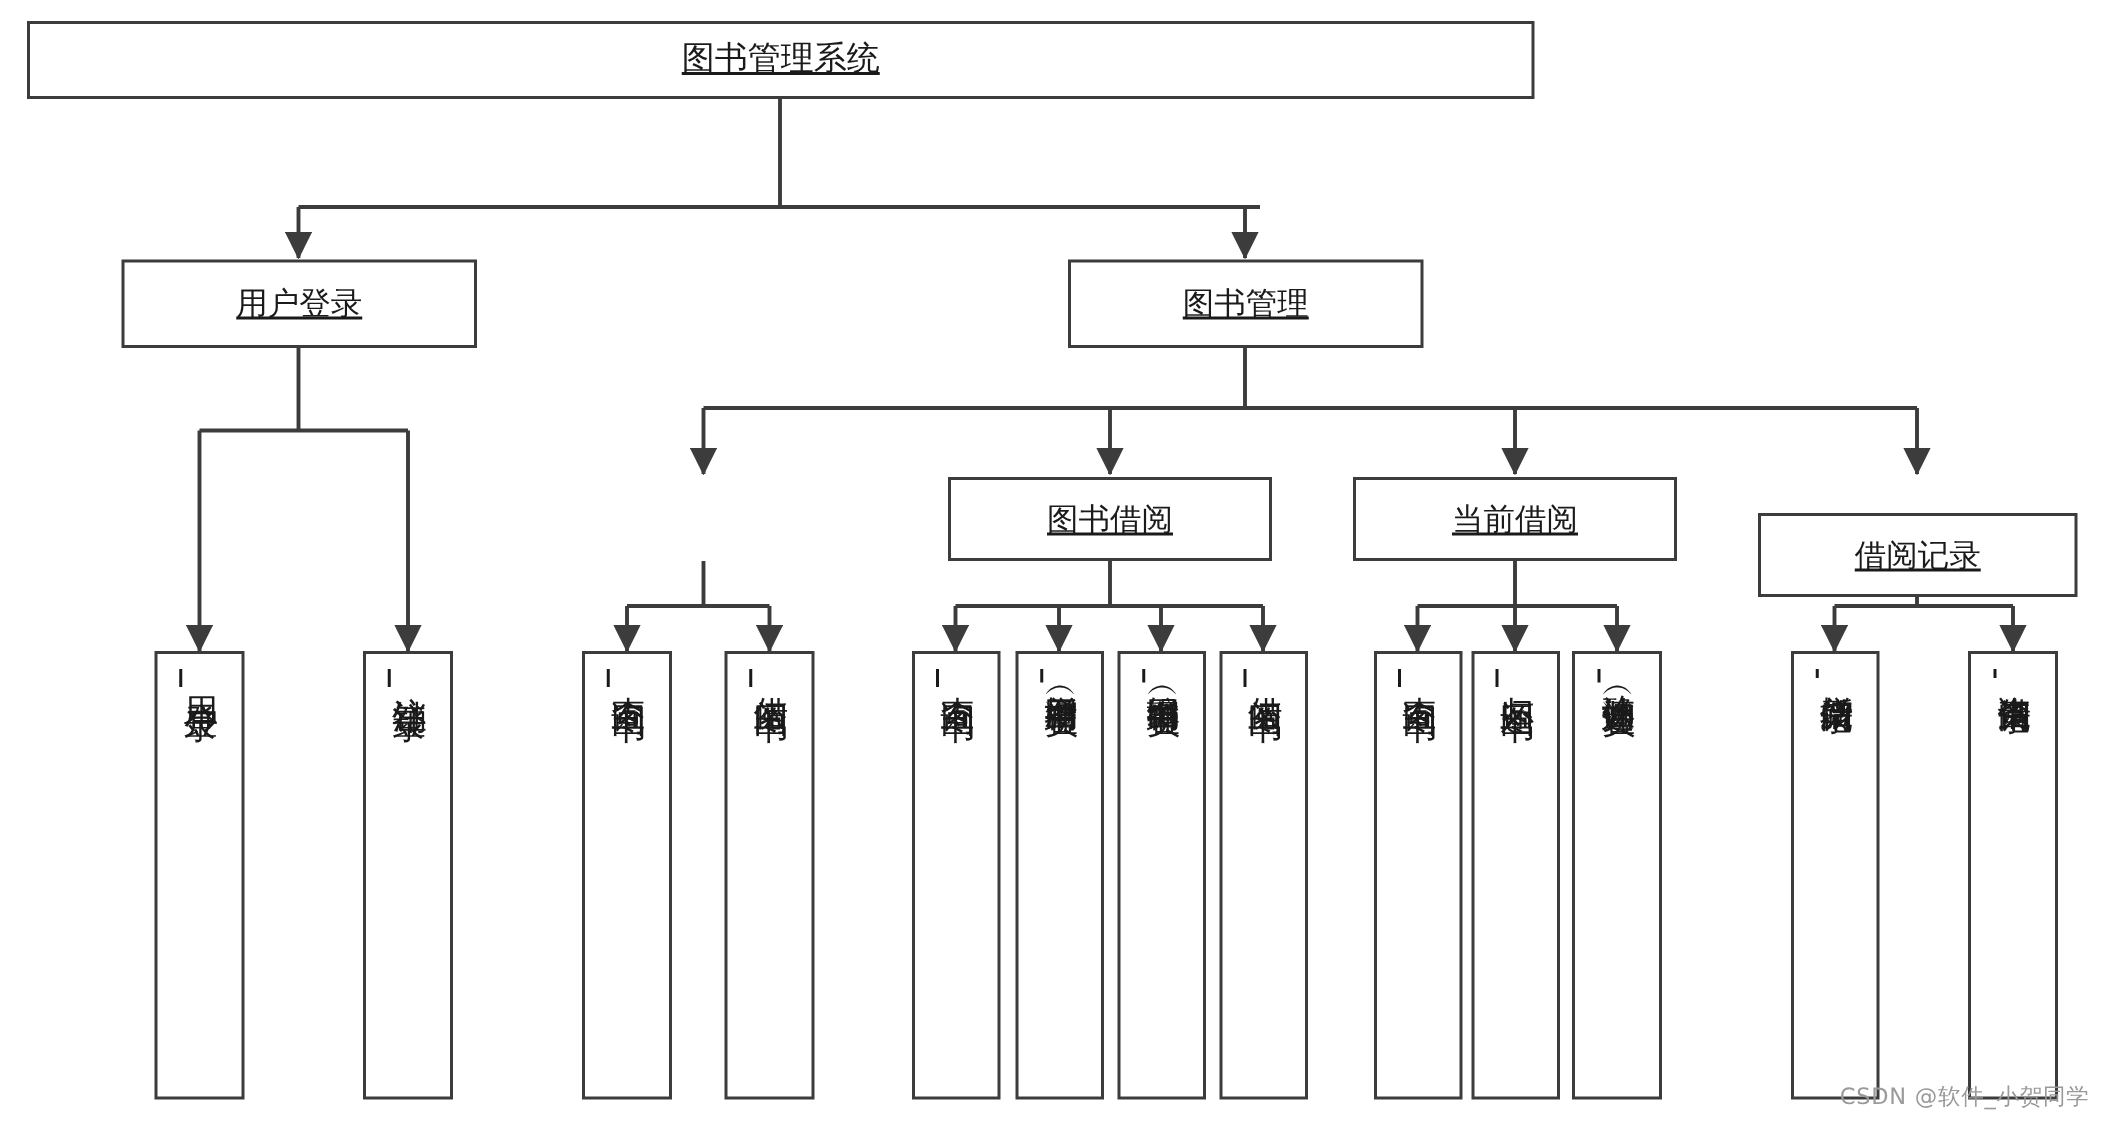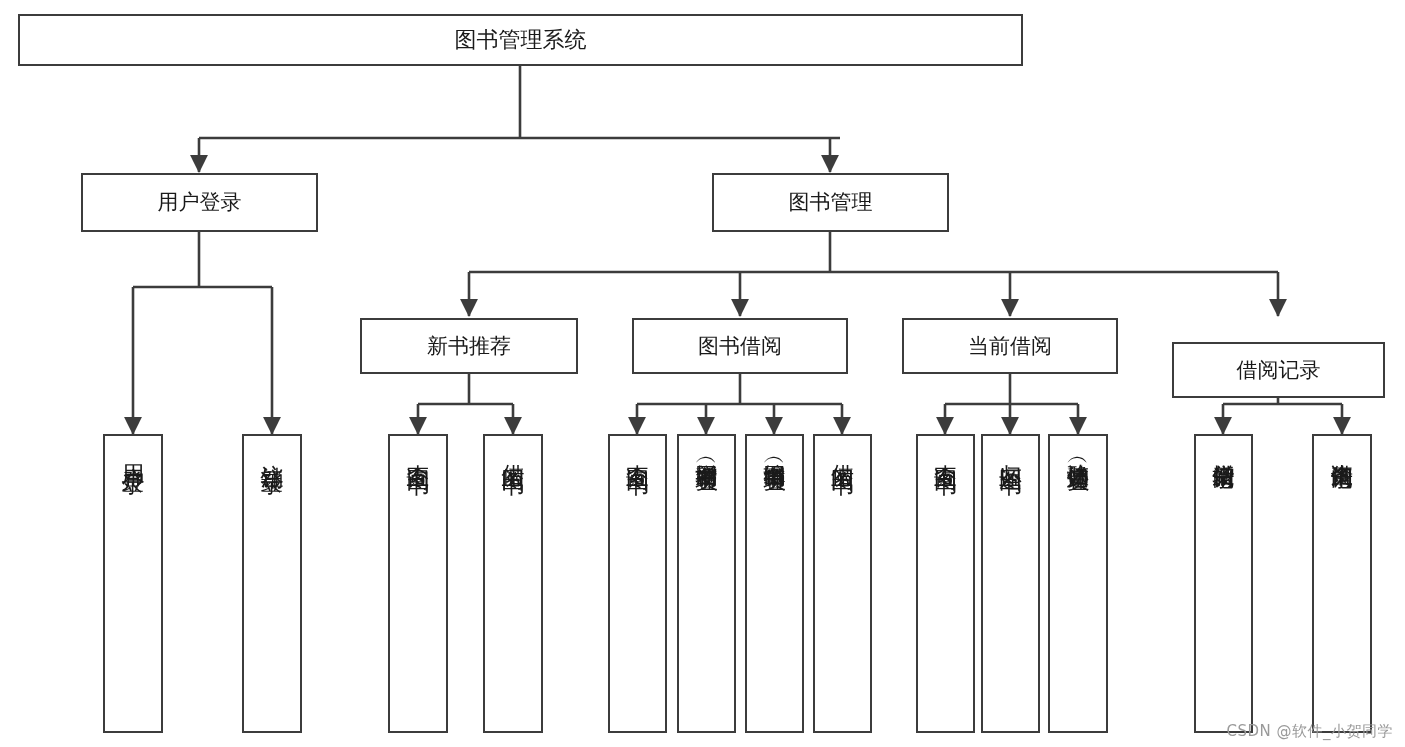--- a/index.html
+++ b/index.html
@@ -32,20 +32,21 @@
     background: #ffffff;
     display: flex;
     align-items: center;
     justify-content: center;
     color: #1a1a1a;
   }
   .node-label {
     text-align: center;
     line-height: 1.15;
     white-space: nowrap;
+    text-decoration: underline;
   }
   .node.horizontal .node-label {
     font-size: 21px;
   }
   .node.root .node-label {
     font-size: 22px;
   }
   .node.vertical {
     align-items: flex-start;
     justify-content: center;
@@ -132,23 +133,20 @@
     <span class="node-label">图书管理系统</span>
   </div>
 
   <div class="node horizontal" style="left:81px; top:173px; width:237px; height:59px;">
     <span class="node-label">用户登录</span>
   </div>
   <div class="node horizontal" style="left:712px; top:173px; width:237px; height:59px;">
     <span class="node-label">图书管理</span>
   </div>
 
-  <div class="node horizontal" style="left:360px; top:318px; width:218px; height:56px;">
-    <span class="node-label">新书推荐</span>
-  </div>
   <div class="node horizontal" style="left:632px; top:318px; width:216px; height:56px;align-items:center;">
     <span class="node-label">图书借阅</span>
   </div>
   <div class="node horizontal" style="left:902px; top:318px; width:216px; height:56px;">
     <span class="node-label">当前借阅</span>
   </div>
   <div class="node horizontal" style="left:1172px; top:318px; width:213px; height:56px;margin-top:24px;">
     <span class="node-label">借阅记录</span>
   </div>
 

